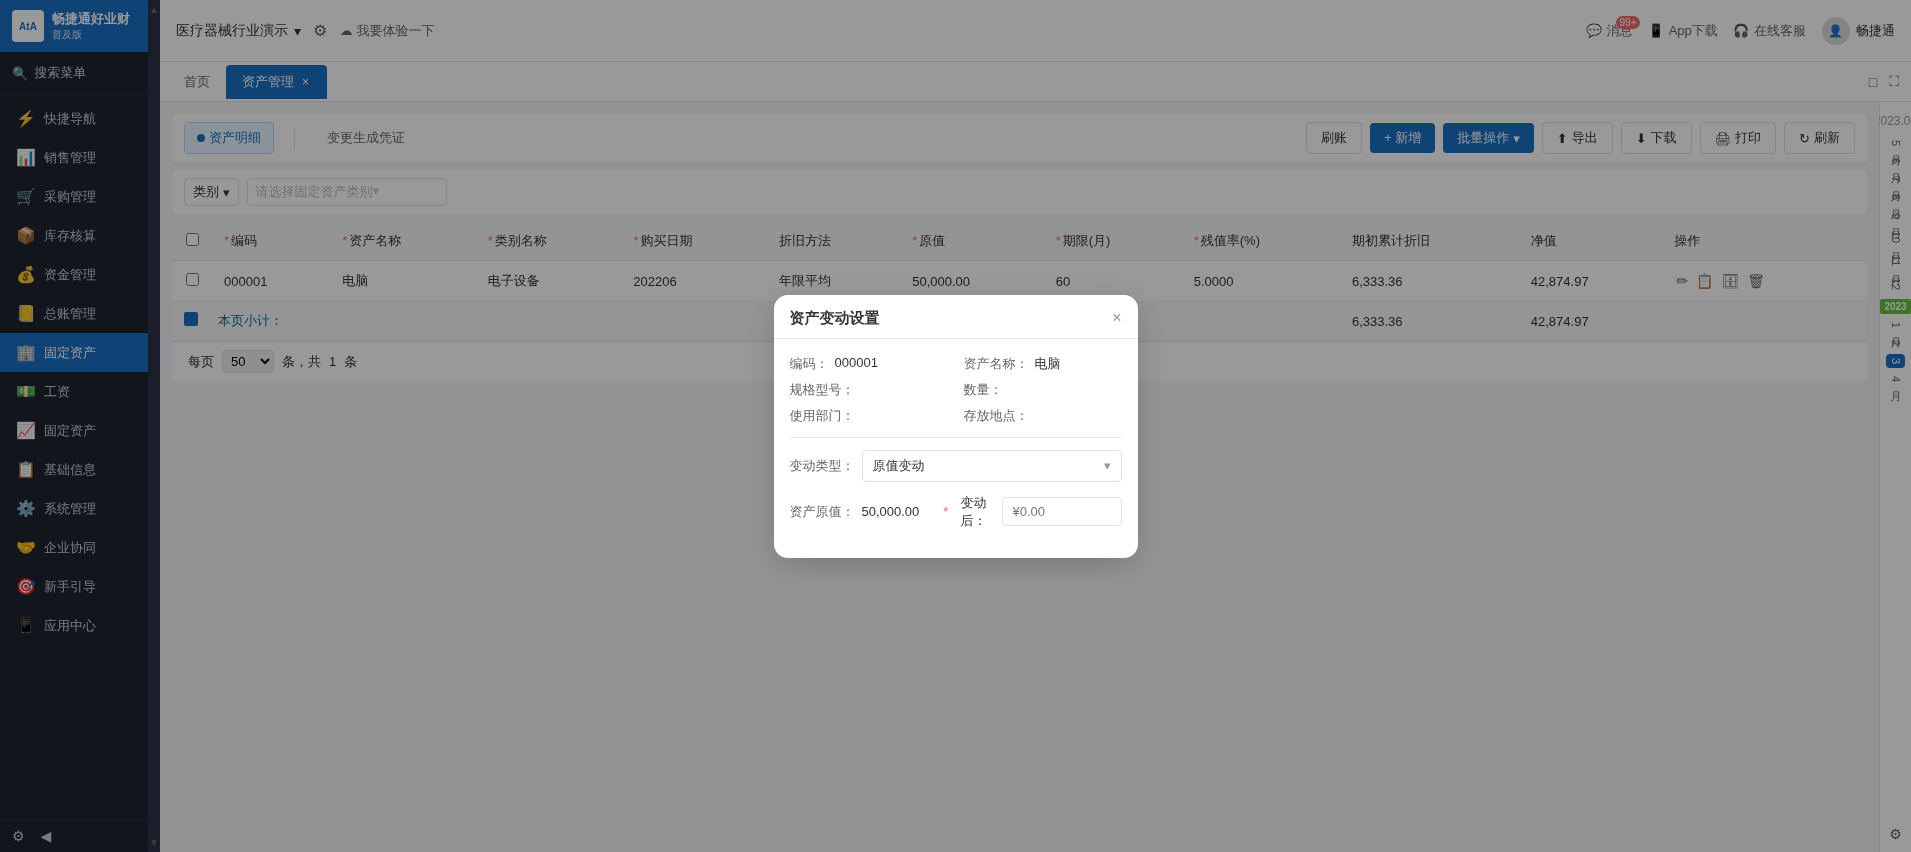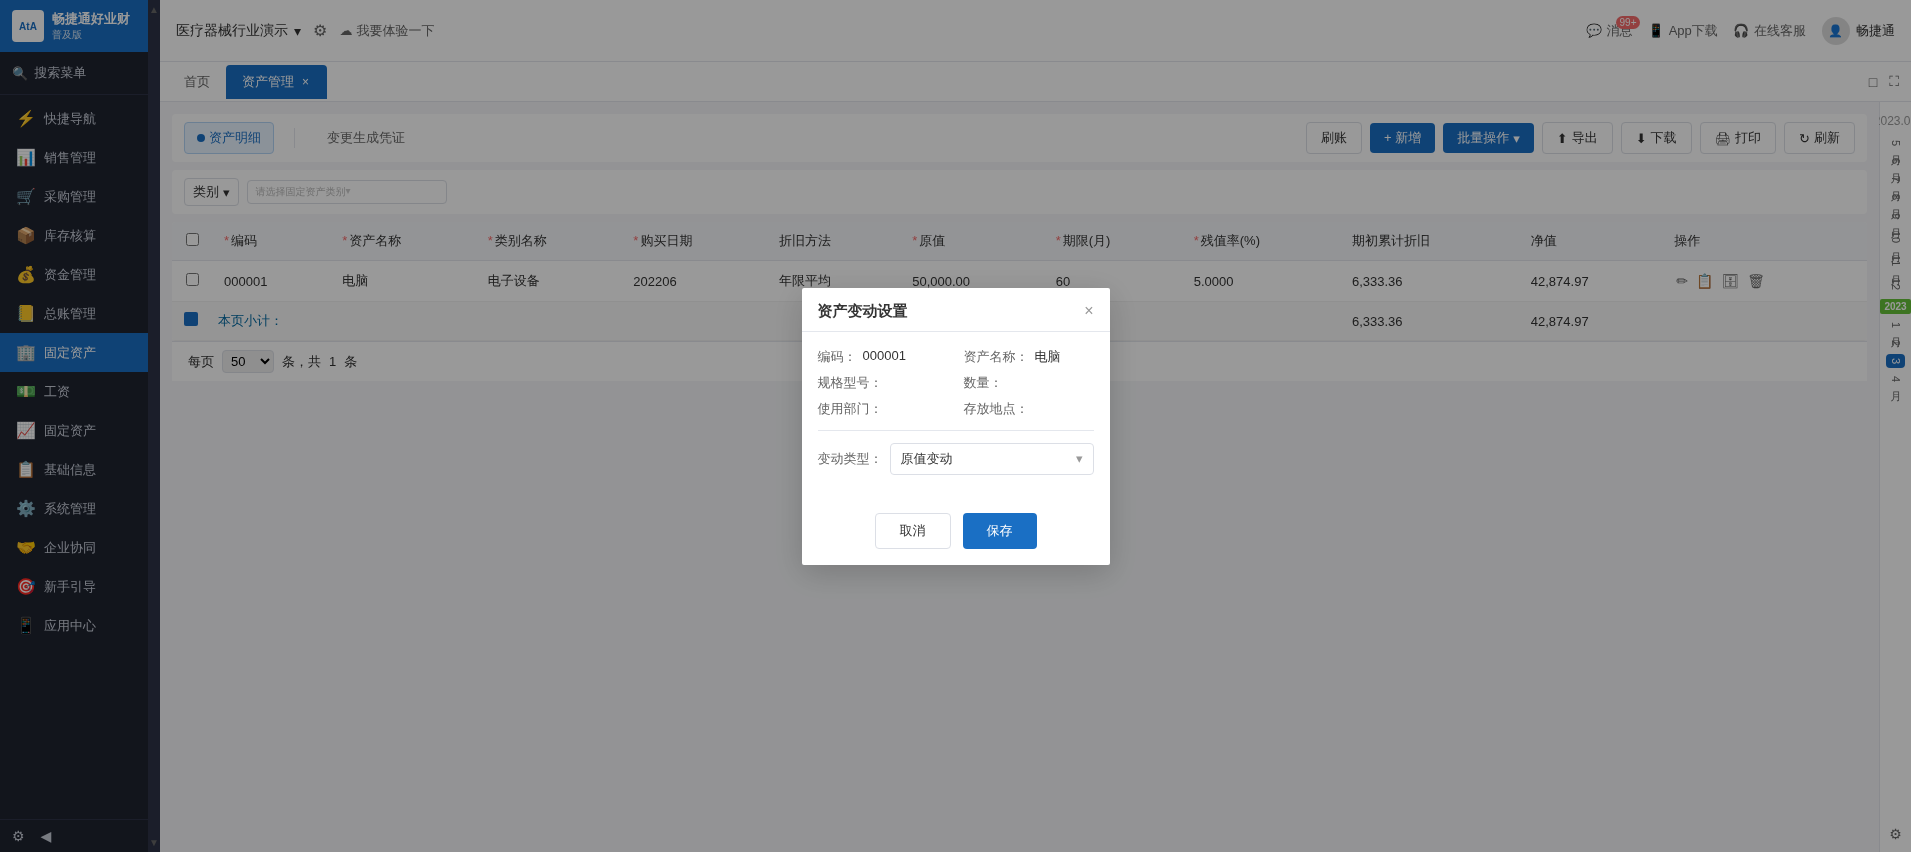--- a/index.html
+++ b/index.html
@@ -277,21 +277,21 @@
       font-size: 13px;
       color: #333;
       cursor: pointer;
       display: flex; align-items: center; gap: 4px;
     }
     .filter-input {
       border: 1px solid #dcdfe6;
       border-radius: 4px;
       padding: 4px 24px 4px 8px;
       background: #fff;
-      font-size: 10px;
+      font-size: 13px;
       color: #999;
       min-width: 200px;
       position: relative;
       display: flex; 
     }
 
     
     .data-table {
       background: #fff;
       border-radius: 4px;
@@ -398,22 +398,22 @@
       position: fixed;
       top: 0; left: 0; right: 0; bottom: 0;
       background: rgba(0,0,0,0.4);
       display: flex;
       align-items: center;
       justify-content: center;
       z-index: 1000;
     }
     .modal {
       background: #fff;
-      border-radius: 2px;
-      width: 308px;
+      border-radius: 14px;
+      width: 364px;
       box-shadow: 0 8px 32px rgba(0,0,0,0.18);
       overflow: hidden;
     }
     .modal-header {
       padding: 14px 16px 10px;
       border-bottom: 1px solid #e4e7ed;
       display: flex;
       align-items: center;
       justify-content: space-between;
     }
@@ -828,19 +828,22 @@
         </div>
       </div>
       <hr class="modal-divider">
       <div class="modal-form-row">
         <span class="modal-form-label">变动类型：</span>
         <div class="modal-form-control" style="cursor:pointer;">
           <span>原值变动</span>
           <span style="color:#999;">▾</span>
         </div>
       </div>
-    </div>
-    <div class="modal-footer">
-      <button class="btn-cancel">取消</button>
-      <button class="btn-save">保存</button>
+      <div class="modal-form-row">
+        <span class="modal-form-label">资产原值：</span>
+        <span style="font-size:13px;color:#333;margin-right:16px;">50,000.00</span>
+        <span style="color:#f56c6c;margin-right:4px;">*</span>
+        <span style="color:#333;margin-right:6px;">变动后：</span>
+        <input type="text" class="modal-form-input" style="width: 120px;" placeholder="¥0.00">
+      </div>
     </div>
   </div>
 </div>
 
 </body></html>

